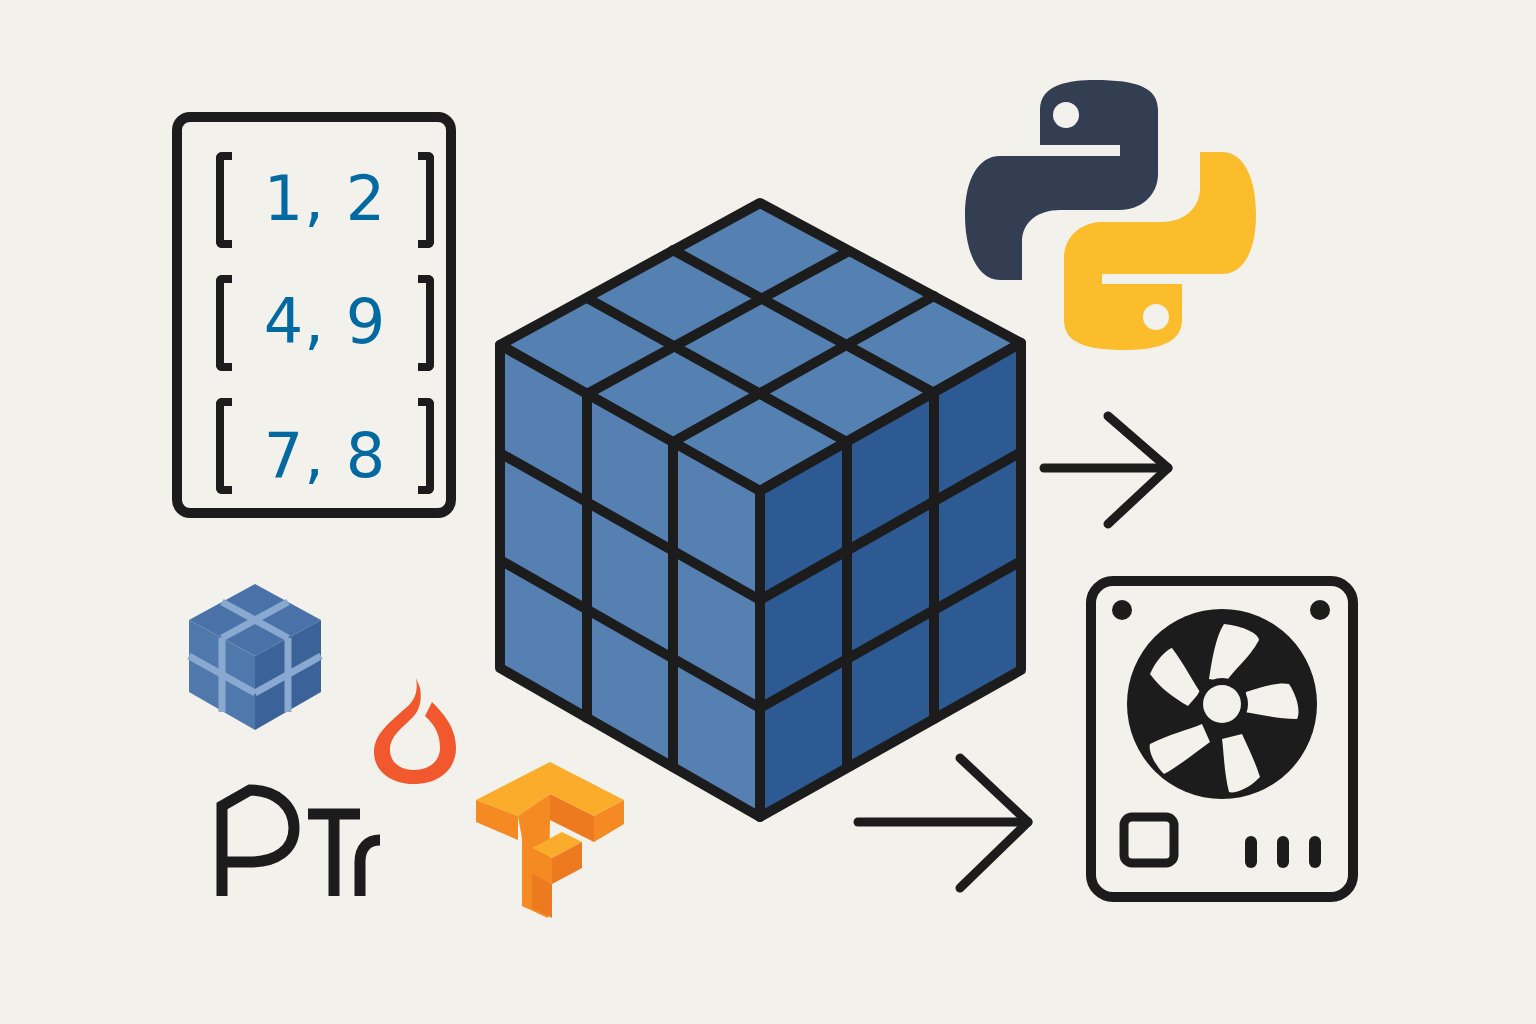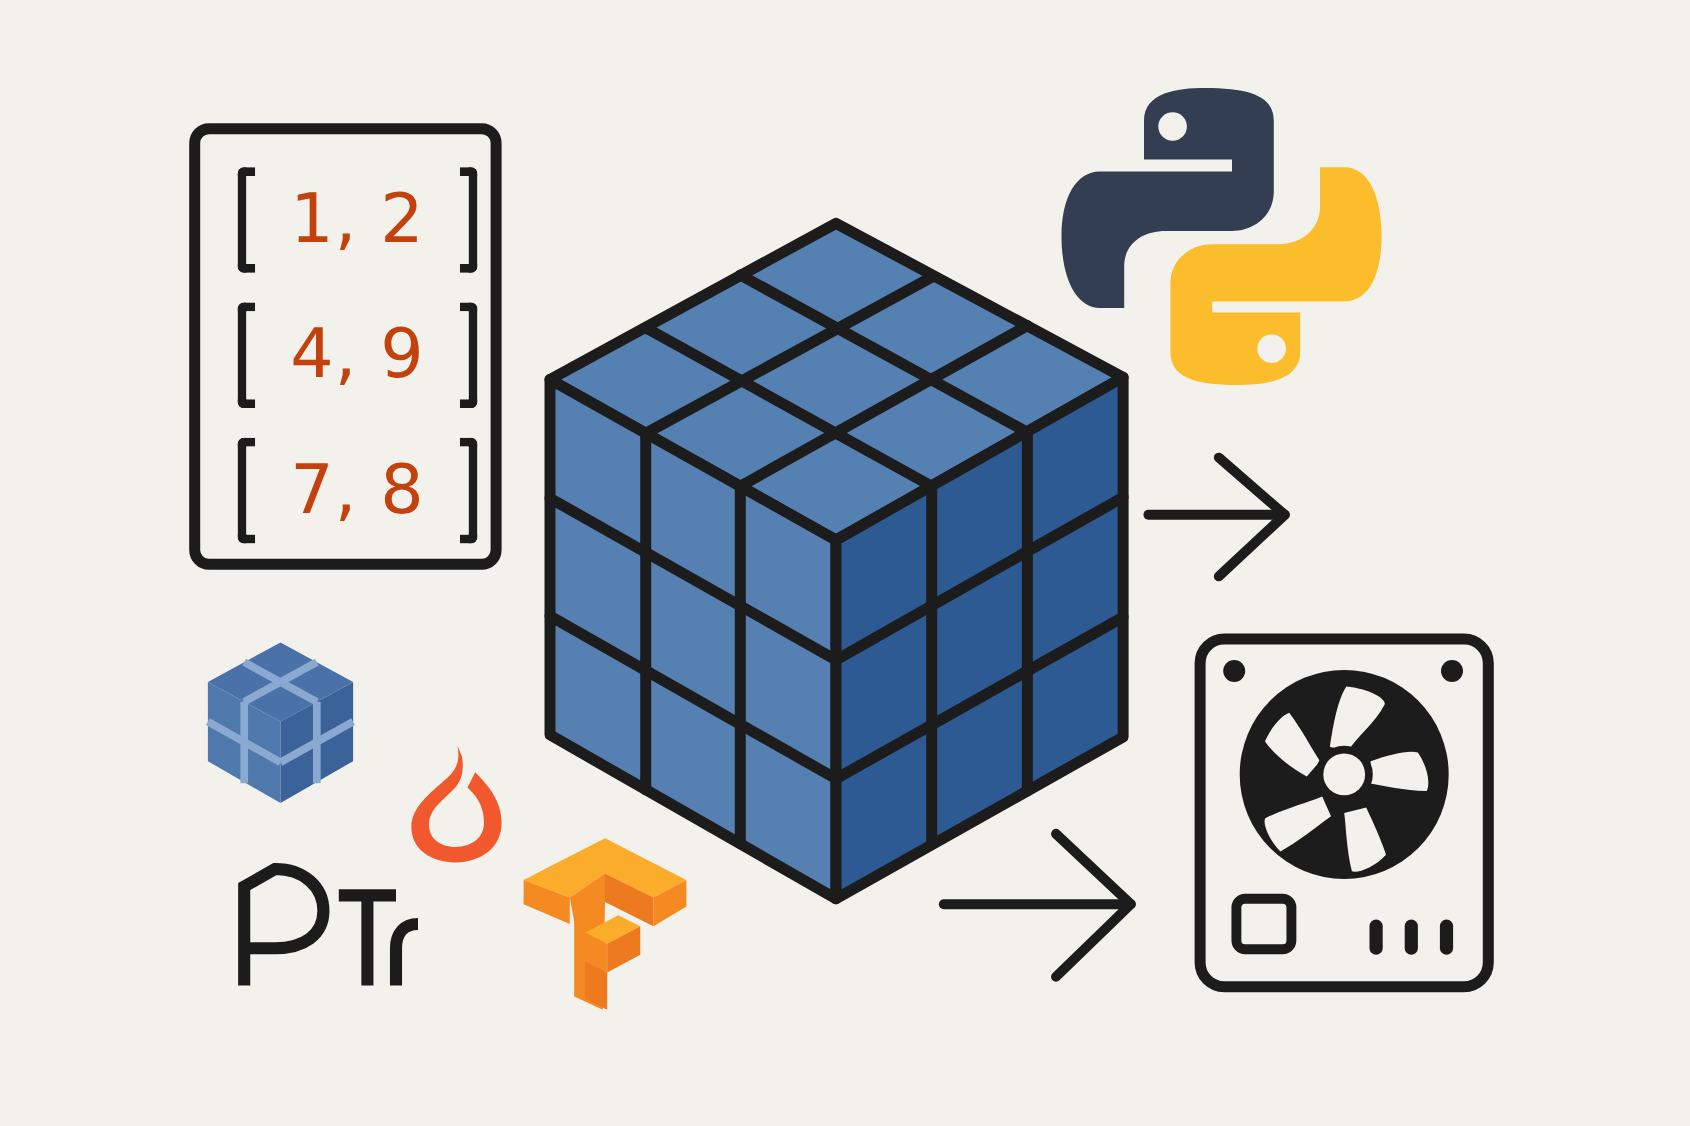--- a/index.html
+++ b/index.html
@@ -34,21 +34,21 @@
     .matrix-row {
       position: absolute;
       left: 38px;
       width: 210px;
       height: 96px;
       display: flex;
       align-items: center;
       justify-content: center;
       font-family: "DejaVu Sans", sans-serif;
       font-size: 62px;
-      color: #c2410c;
+      color: #0369a1;
       letter-spacing: 1px;
     }
     .bracket {
       position: absolute;
       top: 0;
       width: 16px;
       height: 96px;
       border: 8px solid #1c1c1c;
       box-sizing: border-box;
     }
@@ -65,21 +65,21 @@
     <div class="matrix-row" style="top:30px;">
       <span class="bracket left"></span>
       <span class="row-text">1, 2</span>
       <span class="bracket right"></span>
     </div>
     <div class="matrix-row" style="top:153px;">
       <span class="bracket left"></span>
       <span class="row-text">4, 9</span>
       <span class="bracket right"></span>
     </div>
-    <div class="matrix-row" style="top:276px;">
+    <div class="matrix-row" style="top:276px;align-items:flex-end;">
       <span class="bracket left"></span>
       <span class="row-text">7, 8</span>
       <span class="bracket right"></span>
     </div>
   </div>
 
   <svg class="abs" style="left:0;top:0;" width="1536" height="1024">
     <g stroke="#1c1c1c" stroke-width="10" stroke-linejoin="round" stroke-linecap="round">
 
       <polygon points="760,203 1021,343 760,491 500,345" fill="#5480b2"></polygon>

